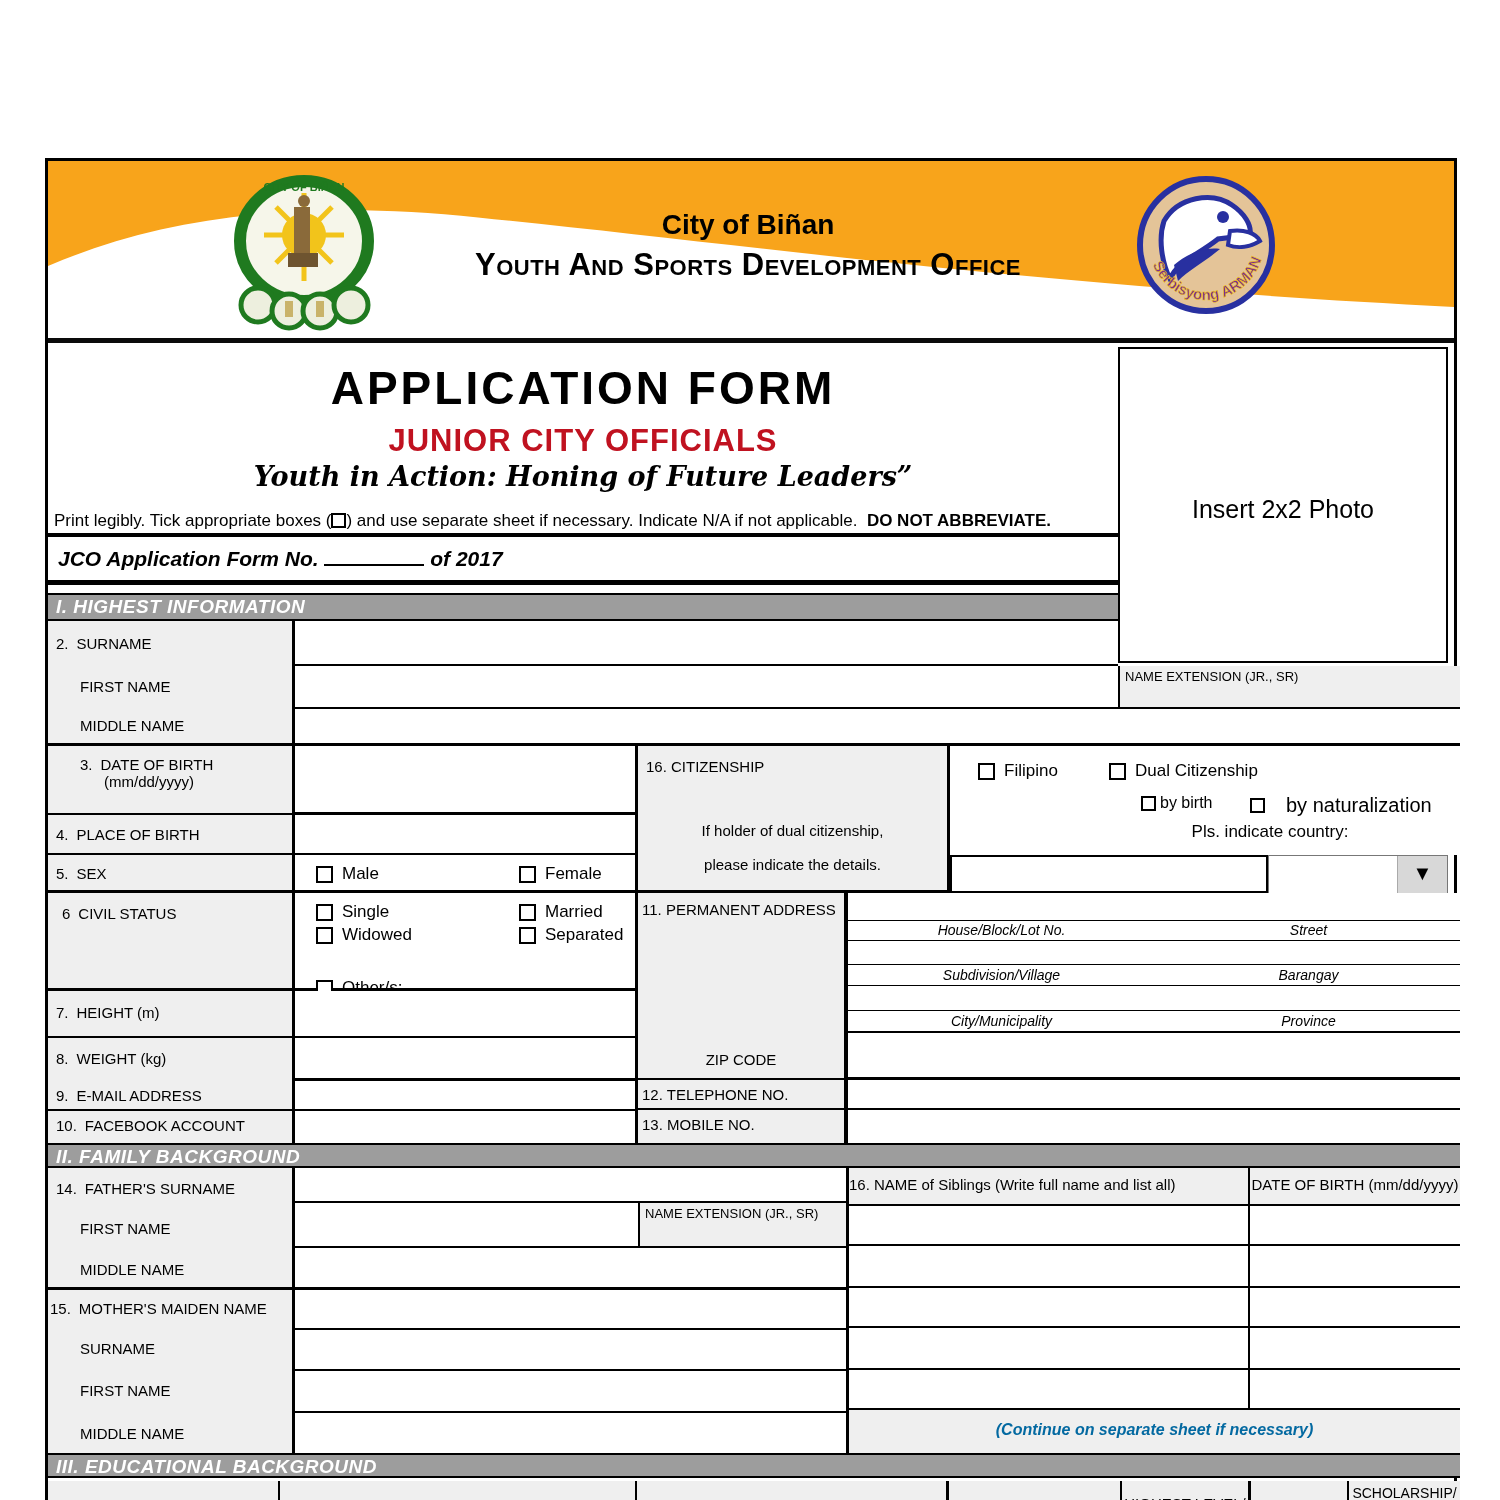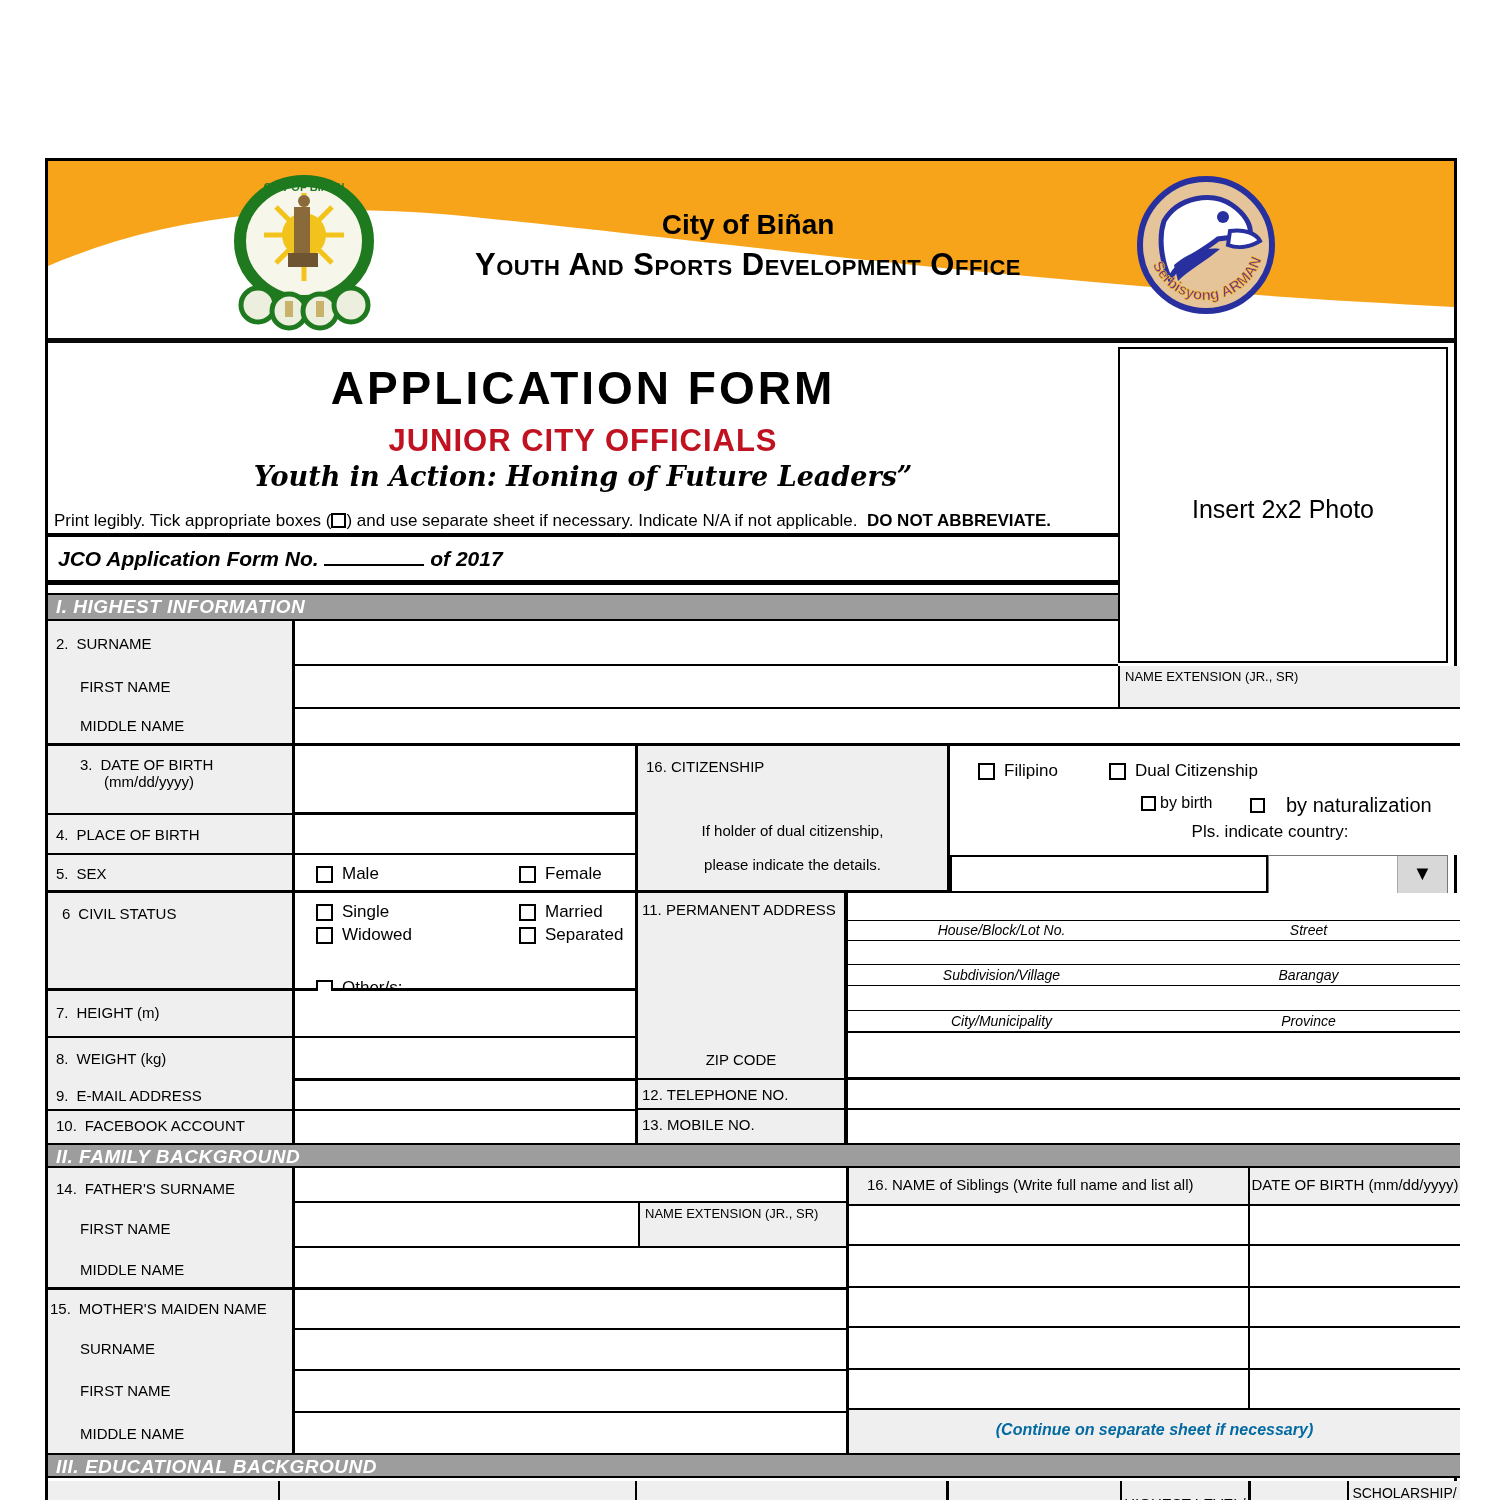--- a/index.html
+++ b/index.html
@@ -272,21 +272,21 @@
     <div style="position:absolute;top:10px;"><span class="num" style="margin-left:2px;">15.</span><span>MOTHER'S MAIDEN NAME</span></div>
     <div style="position:absolute;top:50px;left:32px;">SURNAME</div>
     <div style="position:absolute;top:92px;left:32px;">FIRST NAME</div>
     <div style="position:absolute;top:135px;left:32px;">MIDDLE NAME</div>
   </div>
   <div class="cell" style="left:247px;top:1129px;width:551px;height:40px;border-bottom:2px solid #000;"></div>
   <div class="cell" style="left:247px;top:1169px;width:551px;height:41px;border-bottom:2px solid #000;"></div>
   <div class="cell" style="left:247px;top:1210px;width:551px;height:42px;border-bottom:2px solid #000;"></div>
   <div class="cell" style="left:247px;top:1252px;width:551px;height:40px;"></div>
 
-  <div class="lblcell" style="left:798px;top:1007px;width:404px;height:38px;border-left:3px solid #000;border-right:2px solid #000;border-bottom:2px solid #000;font-size:15px;padding:8px 0 0 18px;">16. NAME of Siblings  (Write full name and list all)</div>
+  <div class="lblcell" style="left:798px;top:1007px;width:404px;height:38px;border-left:3px solid #000;border-right:2px solid #000;border-bottom:2px solid #000;font-size:15px;padding:8px 0 0 0;">16. NAME of Siblings  (Write full name and list all)</div>
   <div class="lblcell" style="left:1202px;top:1007px;width:210px;height:38px;border-bottom:2px solid #000;font-size:15px;padding:8px 0 0 0;text-align:center;">DATE OF BIRTH (mm/dd/yyyy)</div>
 
   <div class="cell" style="left:798px;top:1045px;width:404px;height:40px;border-left:3px solid #000;border-right:2px solid #000;border-bottom:2px solid #000;"></div>
   <div class="cell" style="left:1202px;top:1045px;width:210px;height:40px;border-bottom:2px solid #000;"></div>
   <div class="cell" style="left:798px;top:1085px;width:404px;height:42px;border-left:3px solid #000;border-right:2px solid #000;border-bottom:2px solid #000;"></div>
   <div class="cell" style="left:1202px;top:1085px;width:210px;height:42px;border-bottom:2px solid #000;"></div>
   <div class="cell" style="left:798px;top:1127px;width:404px;height:40px;border-left:3px solid #000;border-right:2px solid #000;border-bottom:2px solid #000;"></div>
   <div class="cell" style="left:1202px;top:1127px;width:210px;height:40px;border-bottom:2px solid #000;"></div>
   <div class="cell" style="left:798px;top:1167px;width:404px;height:42px;border-left:3px solid #000;border-right:2px solid #000;border-bottom:2px solid #000;"></div>
   <div class="cell" style="left:1202px;top:1167px;width:210px;height:42px;border-bottom:2px solid #000;"></div>

